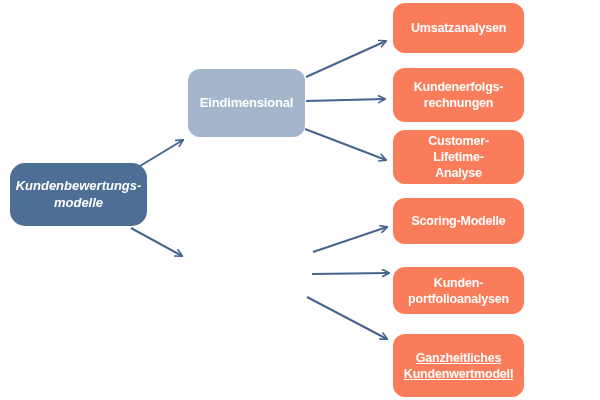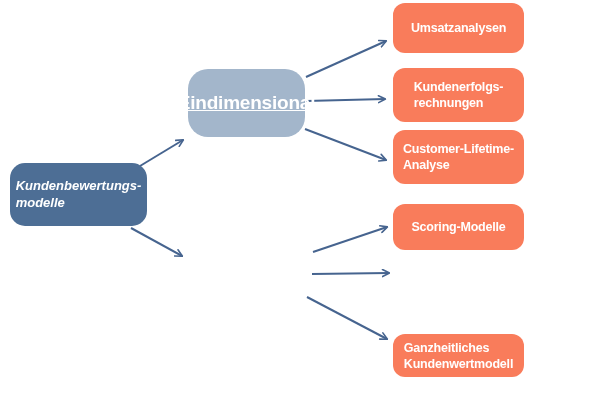--- a/index.html
+++ b/index.html
@@ -34,56 +34,55 @@
     stroke-width:1.6;
     fill:none;
     stroke-linecap:round;
     stroke-linejoin:round;
   }
   .node{
     position:absolute;
     display:flex;
     align-items:center;
     justify-content:center;
-    text-align:left;
+    text-align:center;
     color:var(--color-text);
     font-weight:bold;
     white-space:pre-line;
     line-height:1.28;
-    padding:2px 3px;
+    padding:2px 11px;
   }
   .node-root{
     left:10px;top:163px;width:137px;height:63px;
     background:var(--color-root);
     border-radius:15px;
     font-size:13px;
     font-style:italic;
   }
   .node-branch{
     background:var(--color-branch);
-    border-radius:20px;
-    font-size:19px;
+    border-radius:12px;
+    font-size:13px;
     letter-spacing:-0.2px;
-    text-decoration:underline;
   }
   .node-branch-1{left:188px;top:69px;width:117px;height:68px;}
   .node-branch-2{left:195px;top:234px;width:116px;height:66px;}
   .node-leaf{
     left:393px;width:131px;
     background:var(--color-leaf);
     border-radius:12px;
     font-size:12.5px;
     letter-spacing:-0.2px;
   }
   .node-leaf-1{top:3px;height:50px;}
   .node-leaf-2{top:68px;height:54px;}
   .node-leaf-3{top:130px;height:54px;}
-  .node-leaf-4{top:204px;height:46px;}
+  .node-leaf-4{top:198px;height:46px;}
   .node-leaf-5{top:267px;height:47px;}
-  .node-leaf-6{top:334px;height:43px;}
+  .node-leaf-6{top:334px;height:63px;text-decoration:underline;}
 </style>
 </head>
 <body>
 
 <div class="canvas">
 
   <svg class="arrows" viewBox="0 0 600 400">
     <defs>
       <marker id="arrowhead" markerWidth="9" markerHeight="9" refX="7.5" refY="4.5" orient="auto" markerUnits="userSpaceOnUse">
         <path class="arrowhead-path" d="M1,1 L8,4.5 L1,8"></path>
@@ -103,16 +102,18 @@
 modelle</div>
 
   <div class="node node-branch node-branch-1">Eindimensional</div>
 
   <div class="node node-leaf node-leaf-1">Umsatzanalysen</div>
   <div class="node node-leaf node-leaf-2">Kundenerfolgs-
 rechnungen</div>
   <div class="node node-leaf node-leaf-3">Customer-Lifetime-
 Analyse</div>
   <div class="node node-leaf node-leaf-4">Scoring-Modelle</div>
+  <div class="node node-leaf node-leaf-5">Kunden-
+portfolioanalysen</div>
   <div class="node node-leaf node-leaf-6">Ganzheitliches
 Kundenwertmodell</div>
 
 </div>
 
 </body></html>

